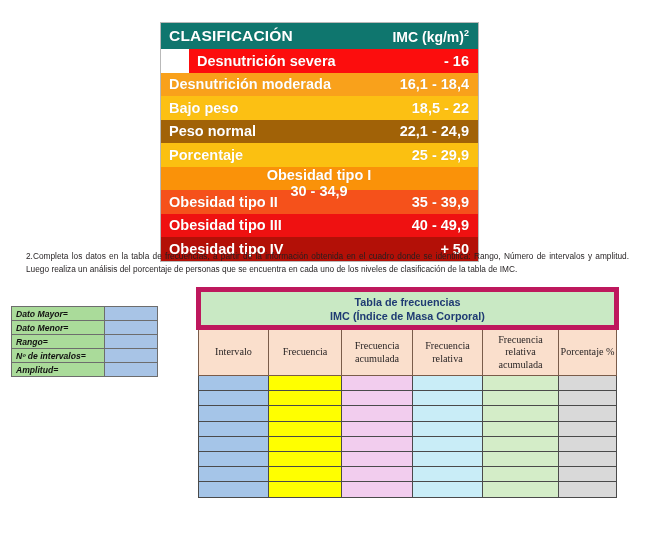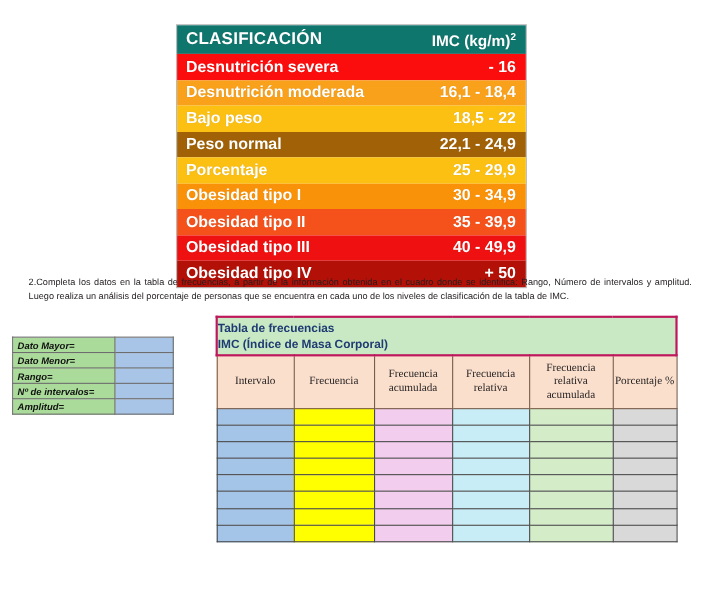--- a/index.html
+++ b/index.html
@@ -118,24 +118,24 @@
     border: 1px solid #595959;
     box-sizing: border-box;
     padding: 0;
   }
   #freq-table .ft-title {
     background: #c9e9c4;
     color: #1f3b73;
     font-weight: bold;
     font-size: 10.8px;
     line-height: 14px;
-    text-align: left;
+    text-align: center;
     height: 33px;
     padding: 3px 0 2px 0;
-    border: 2px solid #be185d;
+    border: 5px solid #be185d;
   }
   #freq-table .ft-head {
     background: #fadfcc;
     color: #231f20;
     font-weight: normal;
     font-size: 10.2px;
     line-height: 12.5px;
     text-align: center;
     height: 48px;
     vertical-align: middle;
@@ -163,41 +163,41 @@
 </head>
 <body>
 
 <div id="bmi-table">
 
   <div class="bmi-row bmi-head" style="background: #0f766e;">
     <span class="bmi-label">CLASIFICACIÓN</span>
     <span class="bmi-value"><span>IMC  (kg/m)</span><span class="sup">2</span></span>
   </div>
 
-  <div class="bmi-row" style="background: rgb(252, 13, 13);">
+  <div class="bmi-row" style="background: rgb(252, 13, 13); margin-left: 28px;">
     <span class="bmi-label">Desnutrición severa</span>
     <span class="bmi-value">- 16</span>
   </div>
   <div class="bmi-row" style="background: rgb(249, 161, 27);">
     <span class="bmi-label">Desnutrición moderada</span>
     <span class="bmi-value">16,1 - 18,4</span>
   </div>
   <div class="bmi-row" style="background: rgb(252, 192, 19);">
     <span class="bmi-label">Bajo peso</span>
     <span class="bmi-value">18,5 - 22</span>
   </div>
   <div class="bmi-row" style="background: #a16207;">
     <span class="bmi-label">Peso normal</span>
     <span class="bmi-value">22,1 - 24,9</span>
   </div>
   <div class="bmi-row" style="background: rgb(251, 192, 17);">
     <span class="bmi-label">Porcentaje</span>
     <span class="bmi-value">25 - 29,9</span>
   </div>
-  <div class="bmi-row" style="background: rgb(250, 146, 9);">
+  <div class="bmi-row" style="background: rgb(250, 146, 9); flex-direction: column;">
     <span class="bmi-label">Obesidad tipo I</span>
     <span class="bmi-value">30 - 34,9</span>
   </div>
   <div class="bmi-row" style="background: rgb(245, 81, 27);">
     <span class="bmi-label">Obesidad tipo II</span>
     <span class="bmi-value">35 - 39,9</span>
   </div>
   <div class="bmi-row" style="background: rgb(239, 17, 17);">
     <span class="bmi-label">Obesidad tipo III</span>
     <span class="bmi-value">40 - 49,9</span>

